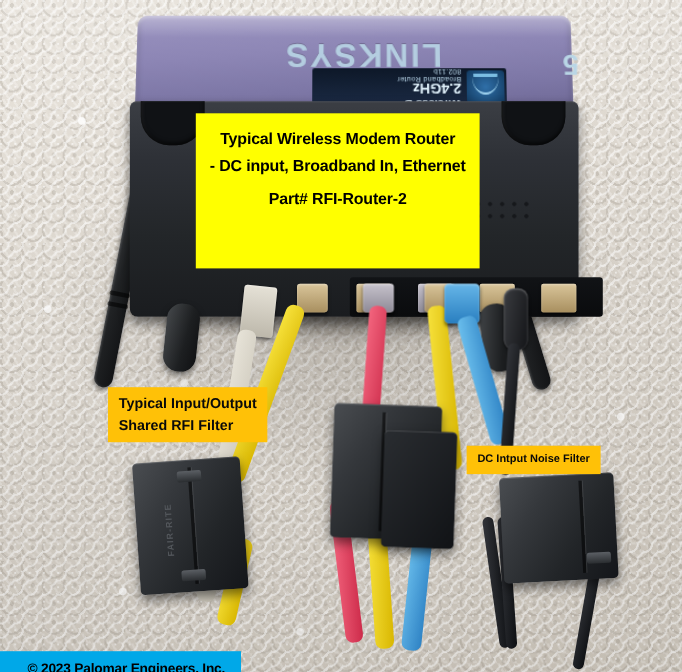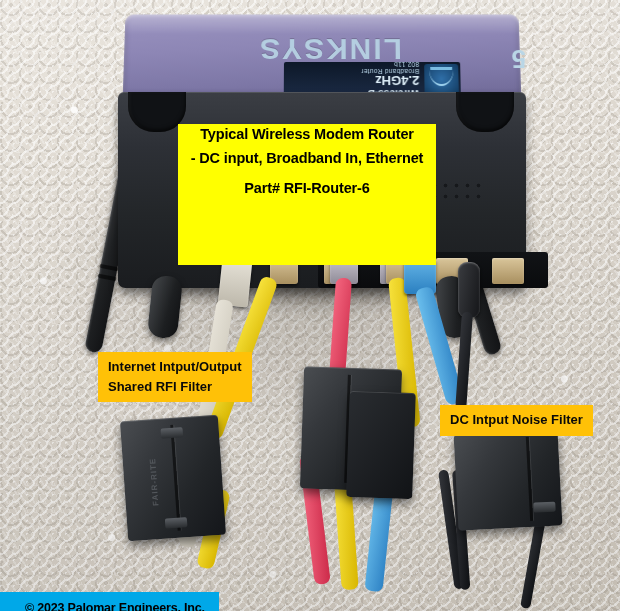--- a/index.html
+++ b/index.html
@@ -257,30 +257,30 @@
     font-weight: bold;
     font-family: "Liberation Sans", sans-serif;
     line-height: 1.5;
     padding: 5px 10px 6px 10px;
     box-sizing: border-box;
     white-space: nowrap;
   }
 
   .main-callout {
     position: absolute;
-    left: 178px; top: 124px;
+    left: 178px; top: 103px;
     width: 258px; height: 141px;
     background: #ffff00;
     color: #000000;
     font-family: "Liberation Sans", sans-serif;
     font-weight: bold;
     font-size: 14.5px;
     text-align: center;
     box-sizing: border-box;
-    padding-top: 2px;
+    padding-top: 16px;
     letter-spacing: -.15px;
   }
   .main-callout .ln { margin: 0 0 8px 0; }
   .main-callout .part { margin-top: 14px; }
 
   .footer-box {
     position: absolute;
     left: 0; top: 548px;
     width: 219px; height: 44px;
     background: #00a8e8;
@@ -393,29 +393,29 @@
   <div class="ferrite" style="left:348px; top:392px; width:66px; height:106px; transform:rotate(2deg); background:linear-gradient(125deg,#2a2d31,#111316);"></div>
 
   <div class="ferrite" style="left:456px; top:432px; width:104px; height:96px; transform:rotate(-3deg);">
     <div class="seam" style="left:72px;"></div>
     <div class="clip" style="left:76px; top:72px;"></div>
   </div>
 
   <div class="main-callout">
     <div class="ln">Typical Wireless Modem Router</div>
     <div class="ln">- DC input, Broadband In, Ethernet</div>
-    <div class="part">Part# RFI-Router-6</div>
+    <div class="part">Part# RFI-Router-2</div>
   </div>
 
   <div class="callout" style="left:98px; top:352px; font-size:13px;">
-    <div>Internet Intput/Output</div>
+    <div>Typical Input/Output</div>
     <div>Shared RFI Filter</div>
   </div>
 
-  <div class="callout" style="left:440px; top:405px; font-size:13px;">
+  <div class="callout" style="left:424px; top:405px; font-size:10px;">
     <div>DC Intput Noise Filter</div>
   </div>
 
 
   <div class="footer-box">
     <div>© 2023 Palomar Engineers, Inc.</div>
   </div>
 
 </div>
 

